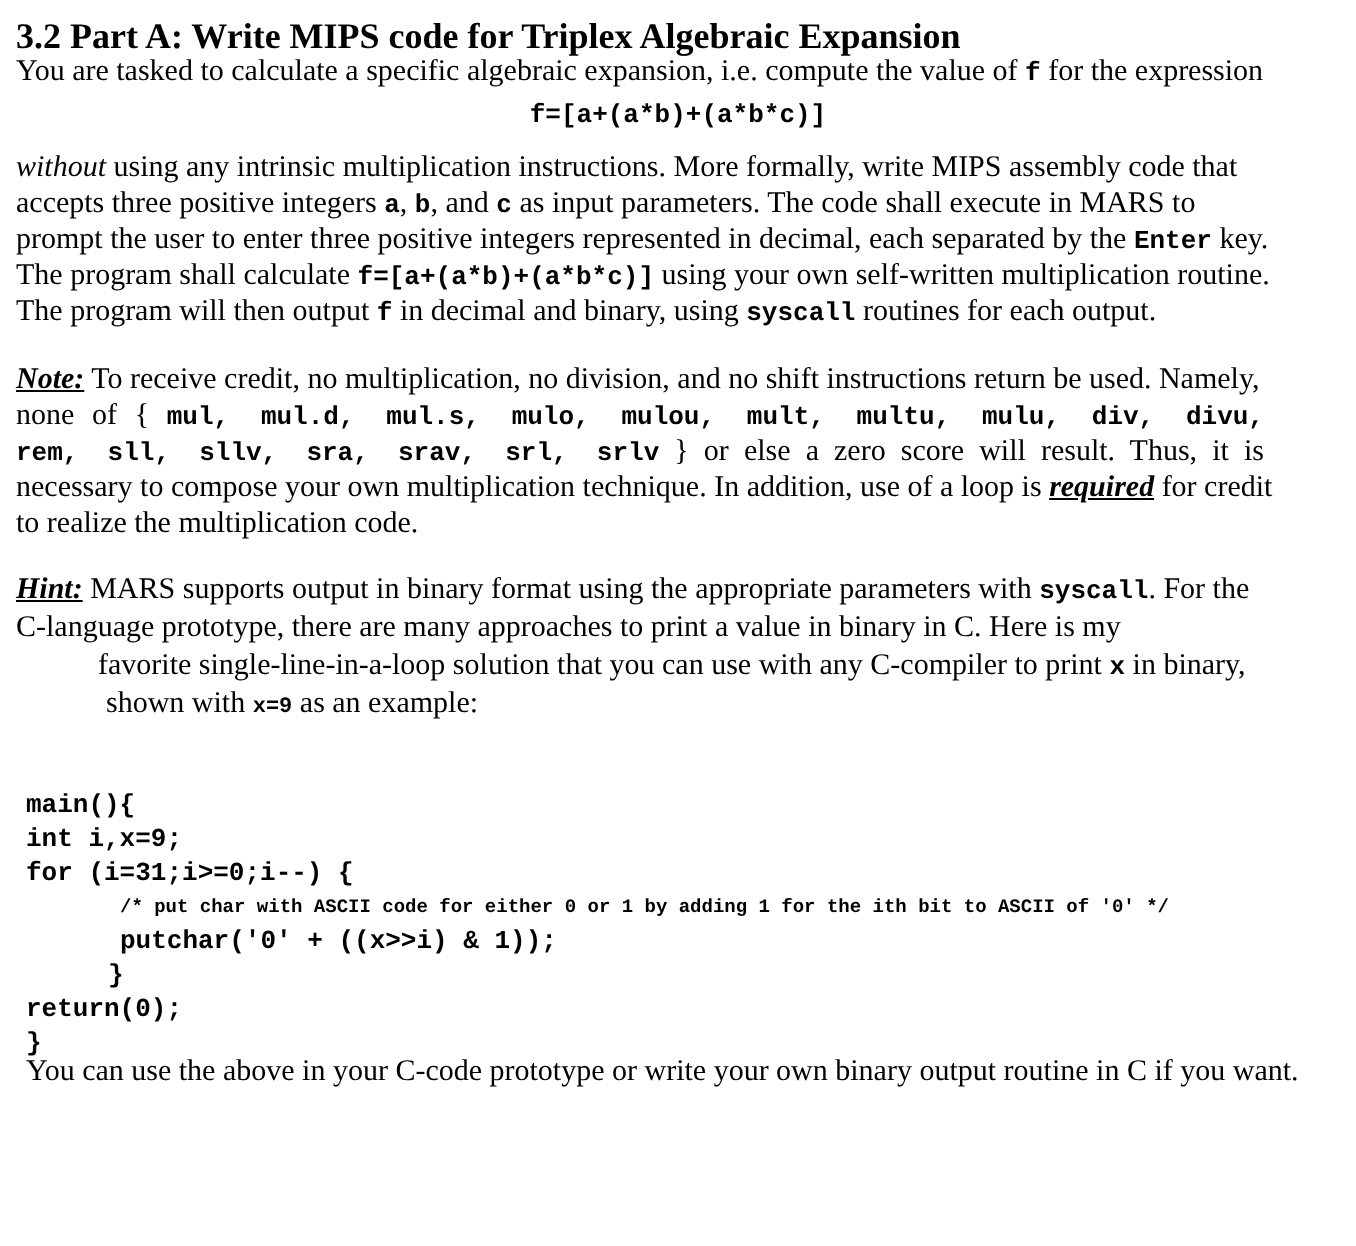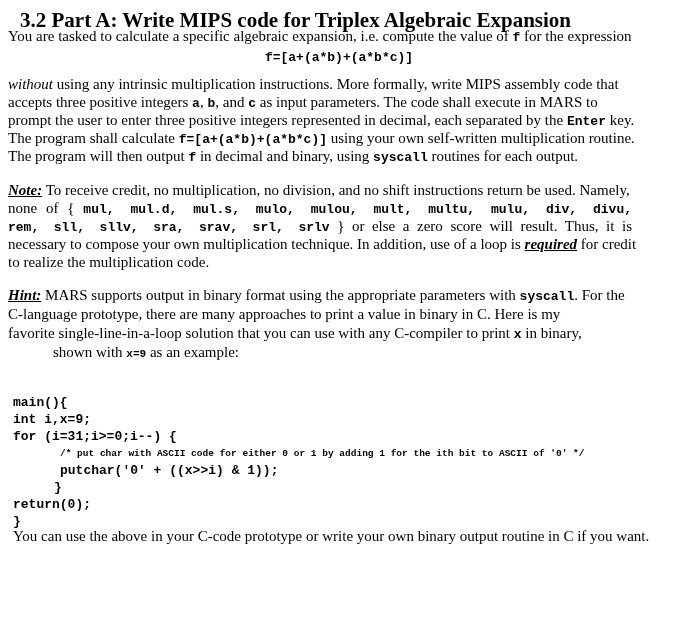--- a/index.html
+++ b/index.html
@@ -1,21 +1,21 @@
 <!DOCTYPE html>
 <html><head>
   <meta charset="utf-8">
   <style>
     html, body { margin: 0; padding: 0; background: #ffffff; }
     body {
       width: 678px; height: 623px; overflow: hidden; position: relative;
       font-family: "Liberation Serif", serif; color: #000;
     }
     .abs { position: absolute; white-space: nowrap; }
-    .title { left: 20px; top: 8px; font-size: 21px; font-weight: bold; }
+    .title { left: 8px; top: 8px; font-size: 18px; font-weight: bold; }
     .line { left: 8px; font-size: 15px; line-height: 19px; }
     .center { left: 0; width: 678px; text-align: center; }
     .mono { font-family: "Liberation Mono", monospace; font-weight: bold; font-size: 13px; }
     .just { width: 624px; text-align: justify; text-align-last: justify; }
     .u { text-decoration: underline; font-weight: bold; font-style: italic; }
     .req { font-style: italic; font-weight: bold; text-decoration: underline; }
     .code { font-family: "Liberation Mono", monospace; font-weight: bold; font-size: 13px; line-height: 17px; }
     .cmt { font-family: "Liberation Mono", monospace; font-weight: bold; font-size: 9.5px; }
   </style>
 </head>
@@ -58,21 +58,21 @@
   </div>
   <div class="abs line" style="top:235px;">
     <span>necessary to compose your own multiplication technique. In addition, use of a loop is </span><span class="req">required</span><span> for credit</span>
   </div>
   <div class="abs line" style="top:253px;">to realize the multiplication code.</div>
 
   <div class="abs line" style="top:286px;">
     <span class="u">Hint:</span><span> MARS supports output in binary format using the appropriate parameters with </span><span class="mono">syscall</span><span>.  For the</span>
   </div>
   <div class="abs line" style="top:305px;">C-language prototype, there are many approaches to print a value in binary in C. Here is my</div>
-  <div class="abs line" style="top:324px;">
+  <div class="abs line" style="top:324px;margin-left:41px;">
     <span>favorite single-line-in-a-loop solution that you can use with any C-compiler to print </span><span class="mono">x</span><span> in binary,</span>
   </div>
   <div class="abs line" style="top:343px;margin-left:45px;">
     <span>shown with </span><span class="mono" style="font-size:11px;">x=9</span><span> as an example:</span>
   </div>
 
   <div>
     <div class="abs code" style="left:13px; top:394px;">main(){</div>
     <div class="abs code" style="left:13px; top:411px;">int i,x=9;</div>
     <div class="abs code" style="left:13px; top:428px;">for (i=31;i&gt;=0;i--) {</div>

